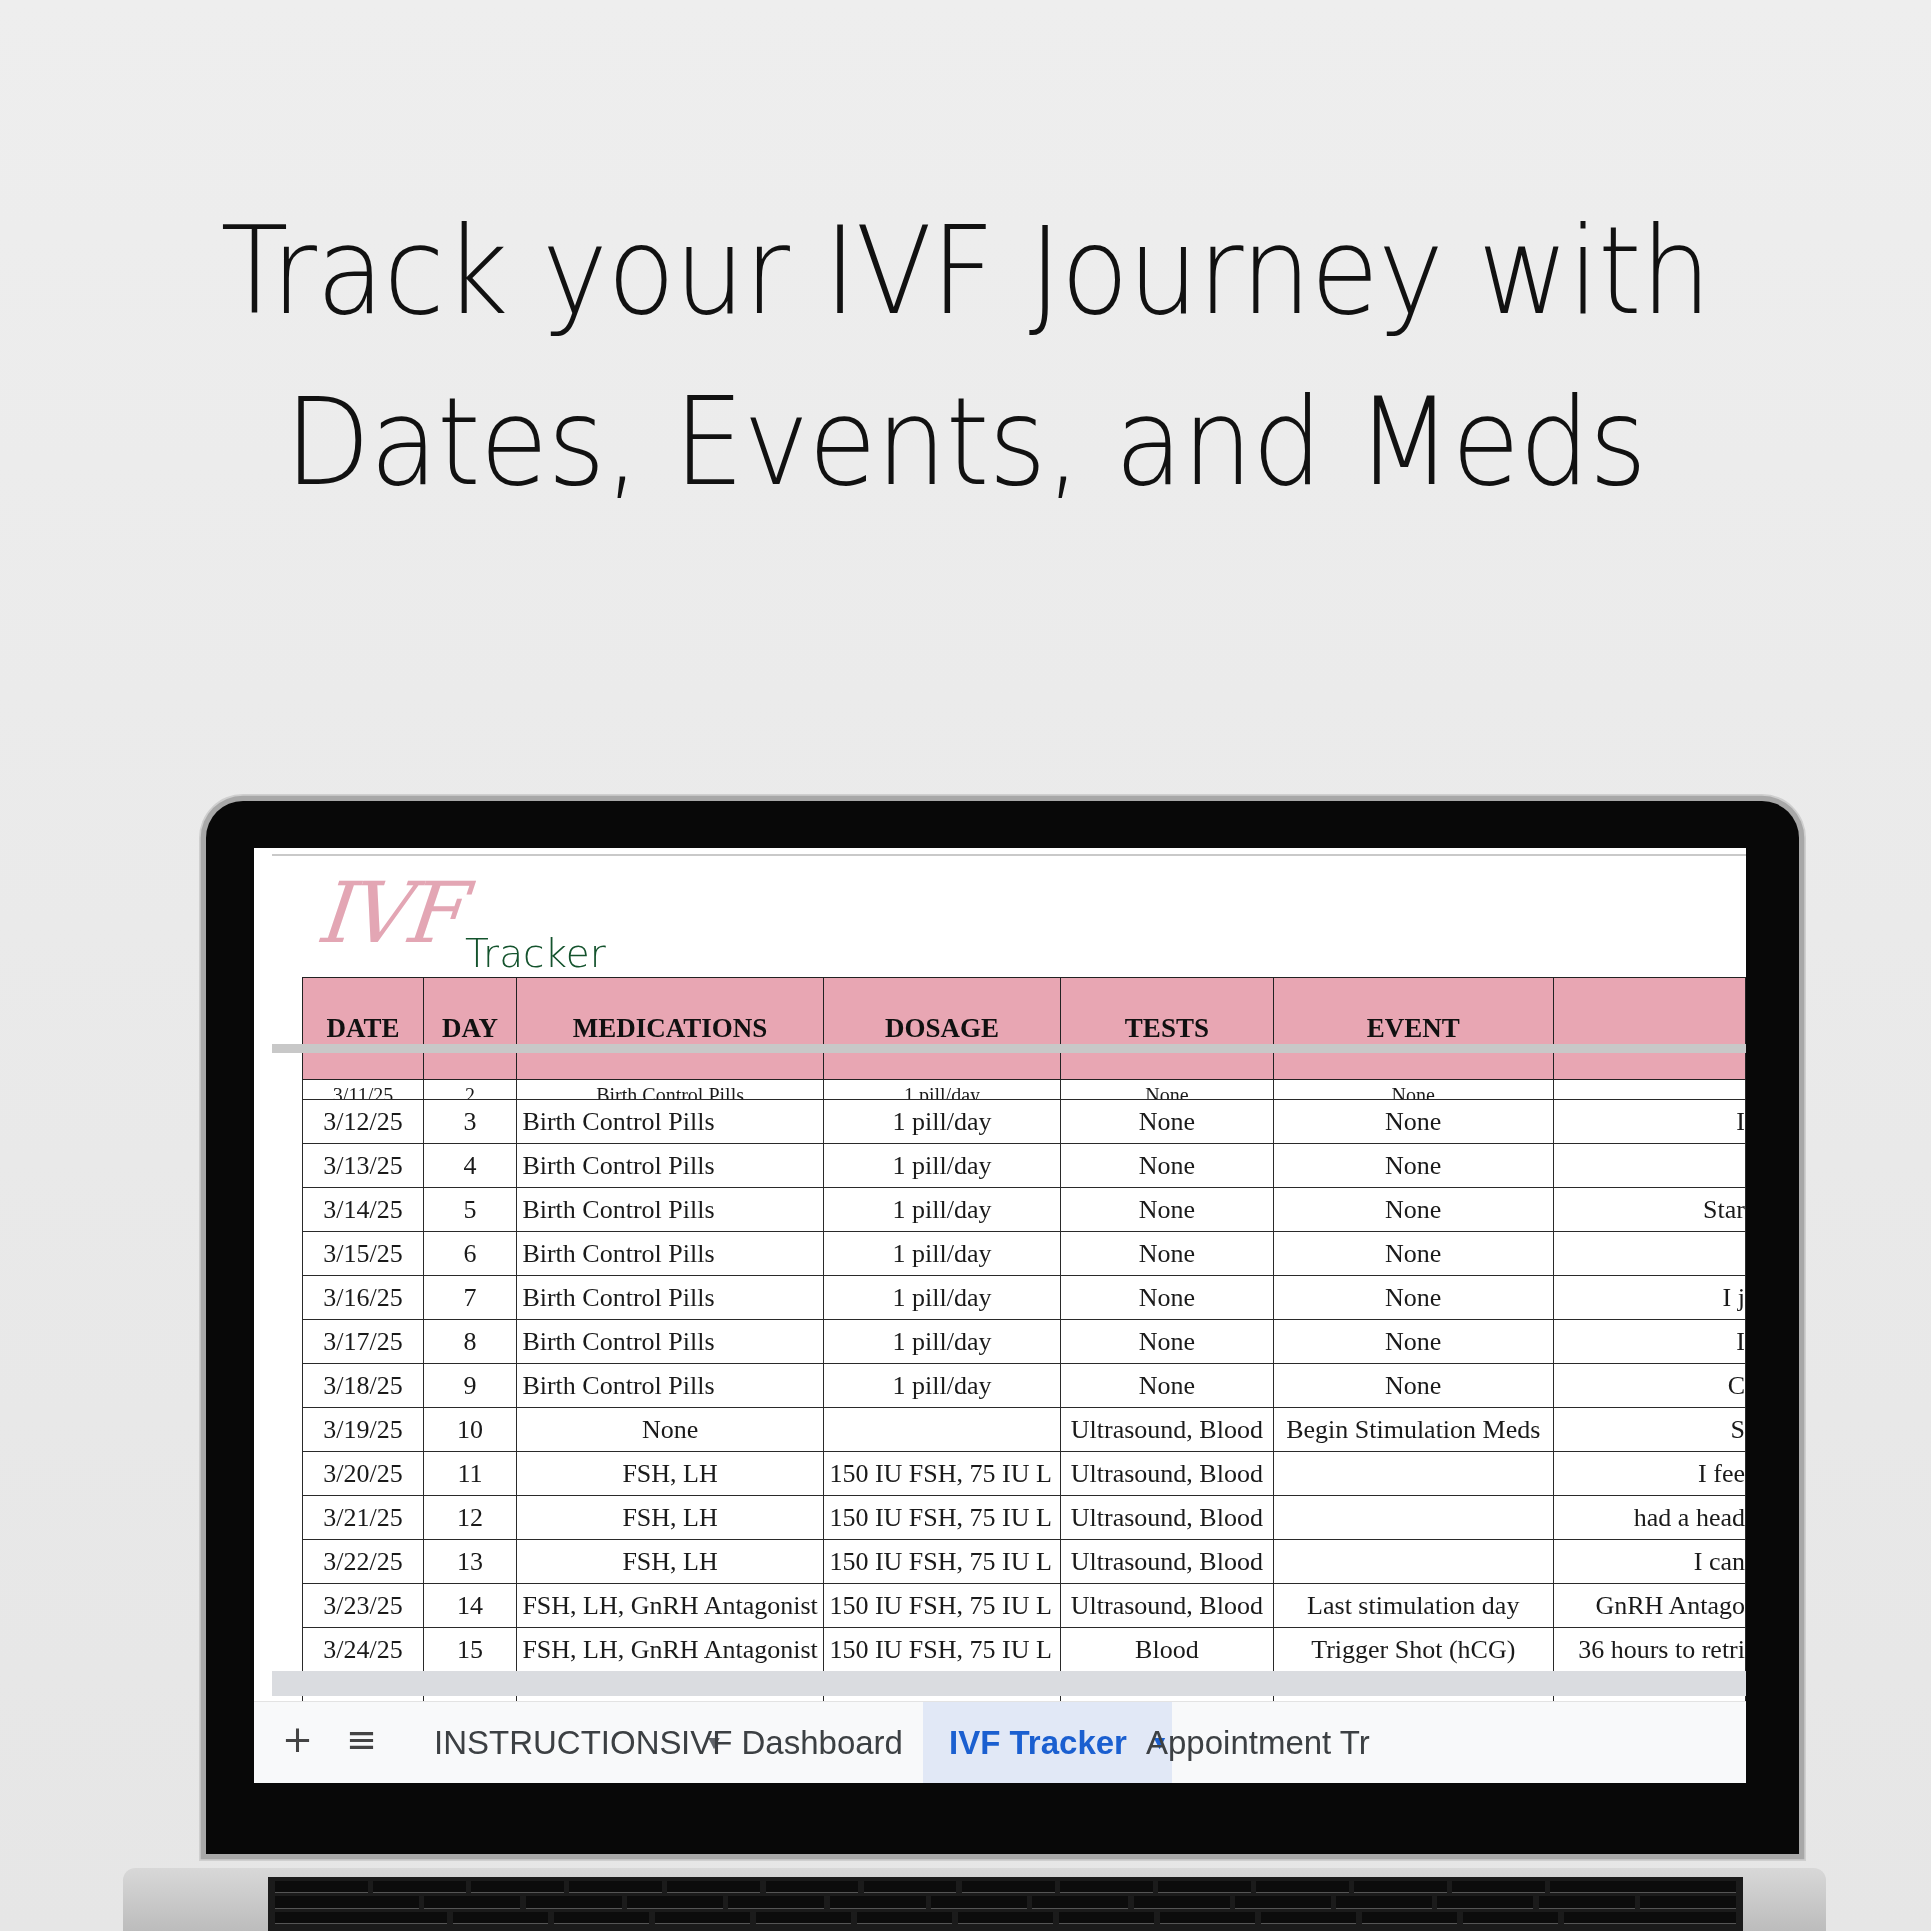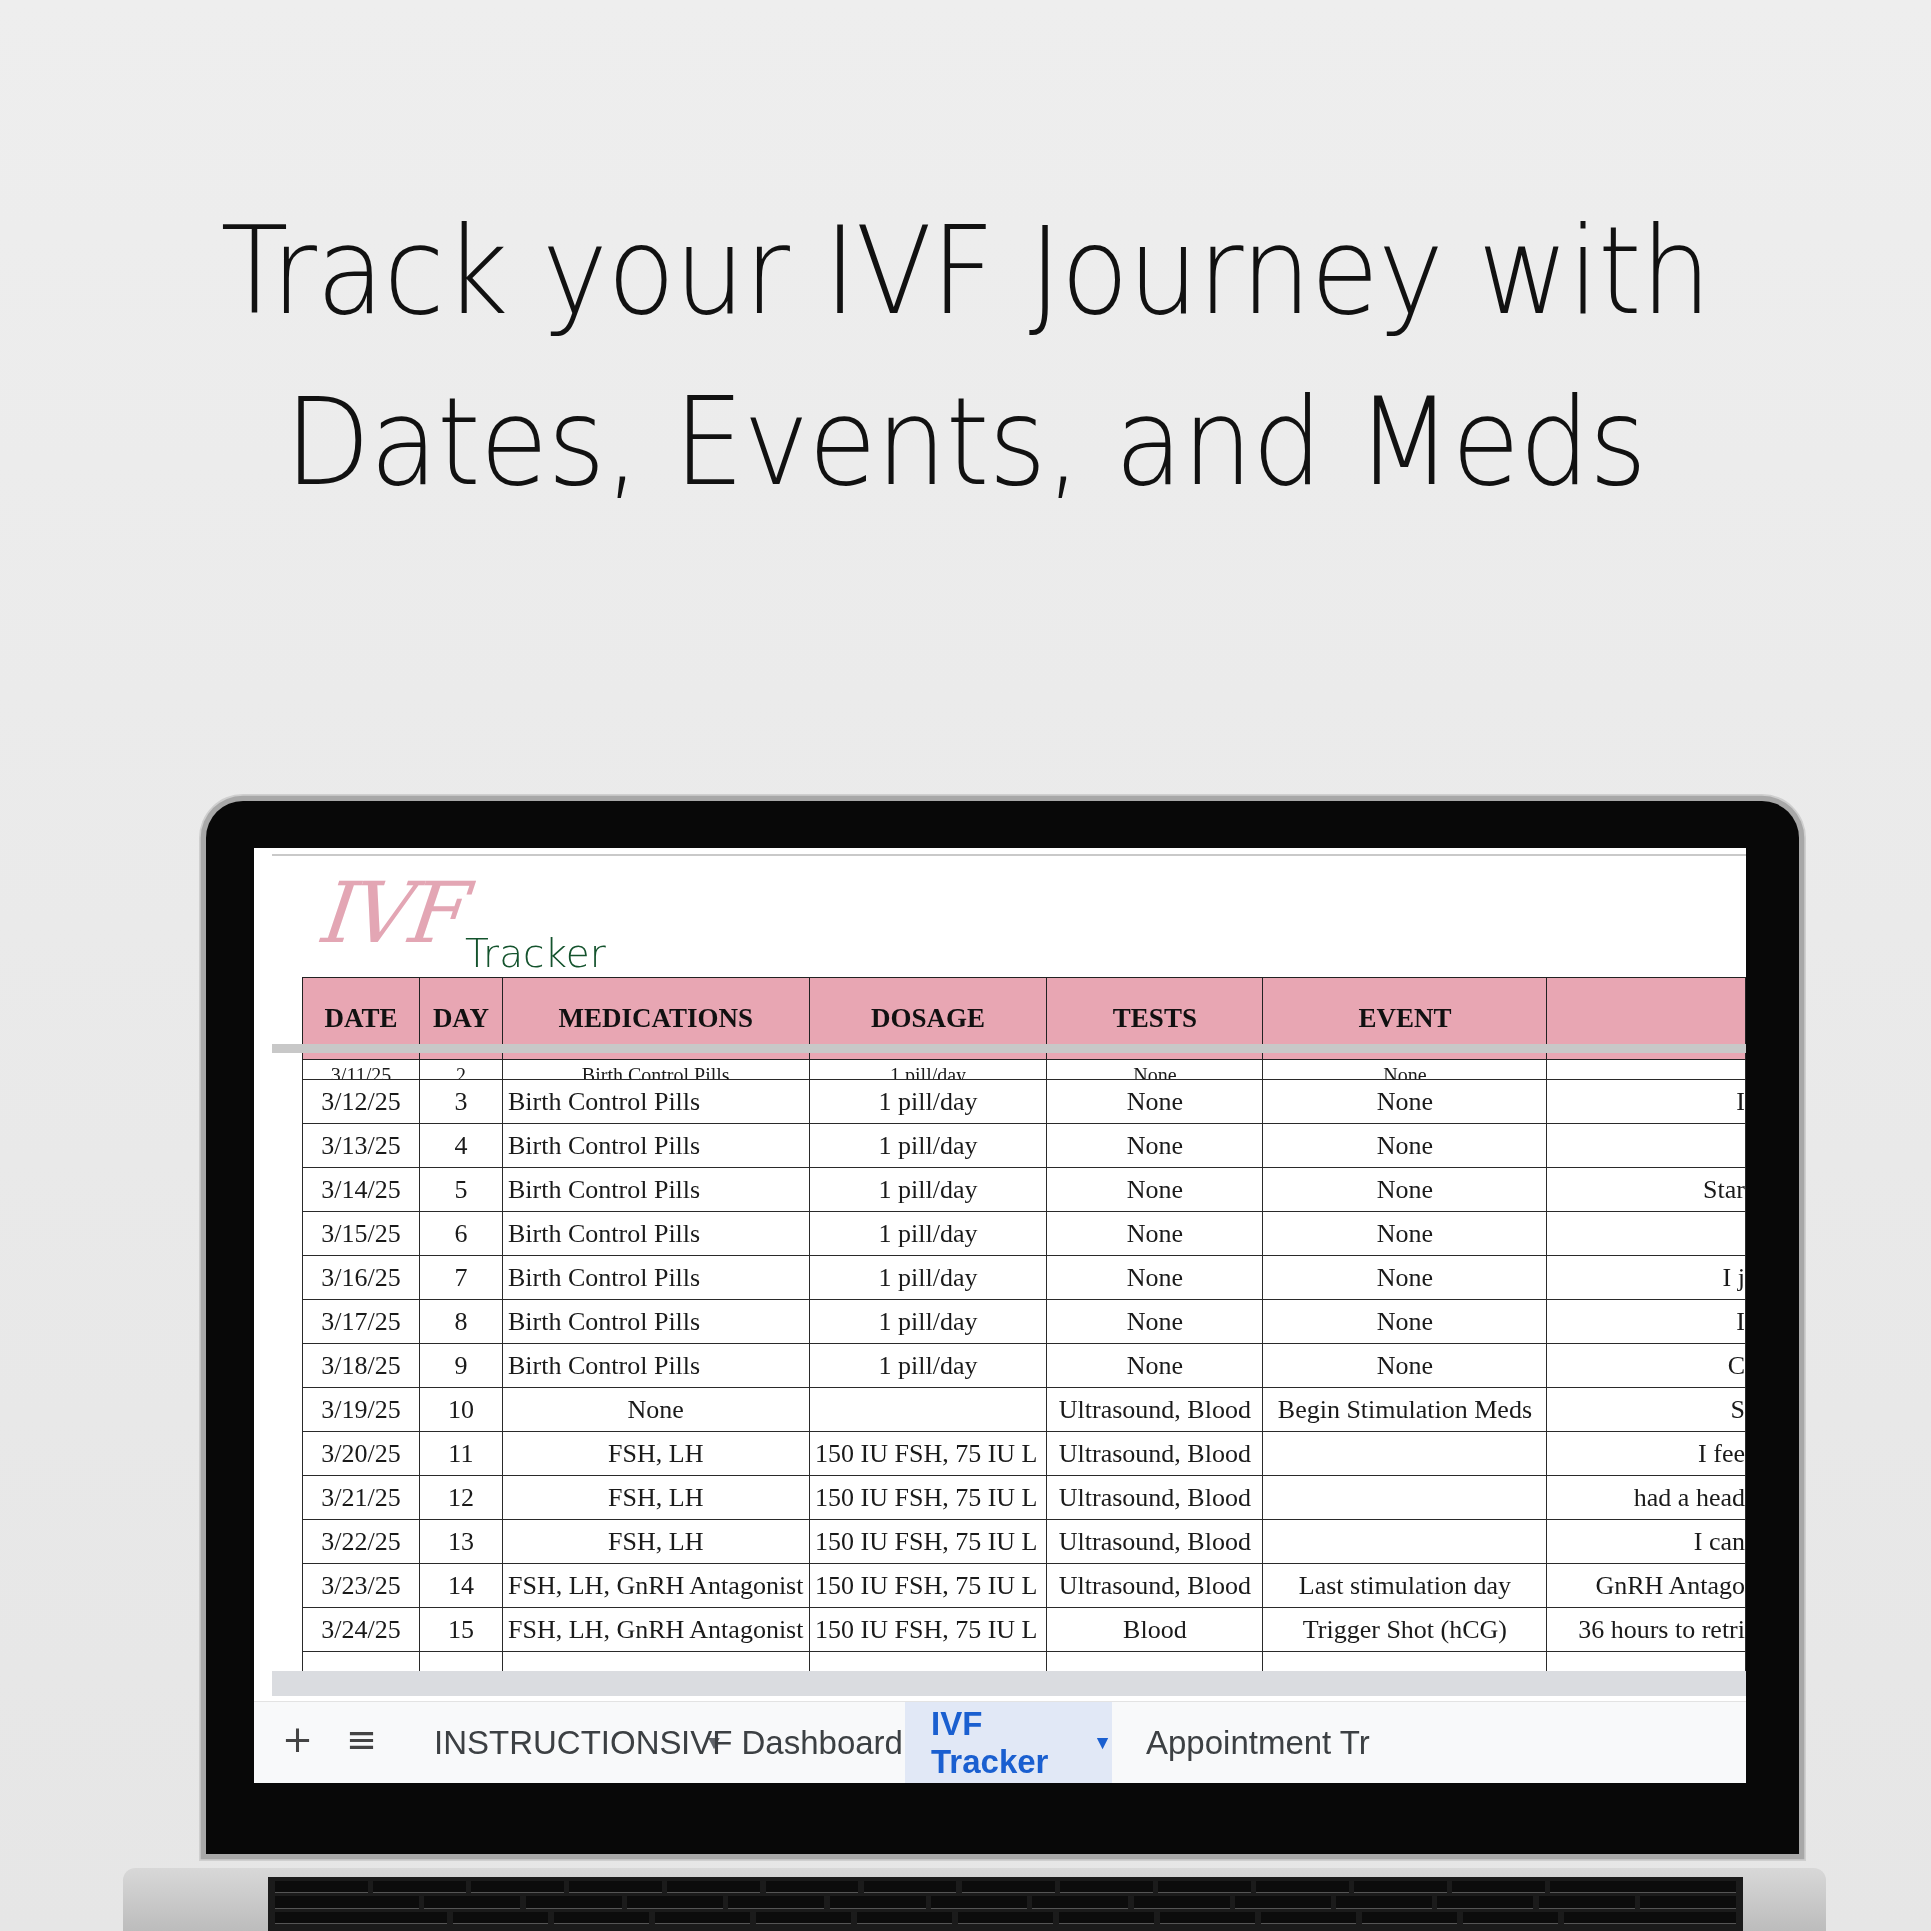--- a/index.html
+++ b/index.html
@@ -14,21 +14,21 @@
   .kb-deck{position:absolute;left:123px;top:1868px;width:1703px;height:63px;background:linear-gradient(#d8d8d8,#bcbcbc);border-radius:12.3px 12.3px 0 0;}
   .kb{position:absolute;left:268px;top:1877px;width:1475px;height:54px;background:#1b1b1b;}
   .keyrow{position:absolute;left:0;right:0;height:12.3px;display:flex;gap:5.3px;padding:0 7px;}
   .key{flex:1;background:#0c0c0c;border-bottom:1.8px solid #555;color:#bbb;font-size:6.1px;text-align:center;}
 
   .topline{position:absolute;left:17.6px;top:6.1px;width:1475px;height:1.8px;background:#c9c9c9;}
   .logo-ivf{position:absolute;left:70px;top:16px;font-family:"DejaVu Serif",serif;font-style:italic;color:#e3a6b4;font-size:84px;letter-spacing:-3.5px;transform:skewX(-8deg);}
   .logo-tracker{position:absolute;left:211px;top:83px;font-family:"DejaVu Sans",sans-serif;font-weight:200;color:#14532d;font-size:39px;}
 
   .grid{position:absolute;left:48px;top:129px;border-collapse:collapse;font-family:"Liberation Serif","DejaVu Serif",serif;table-layout:fixed;}
-  .grid th{background:#e8a6b3;color:#111;font-weight:bold;font-size:27px;height:65px;border:1.8px solid #222;text-align:center;padding:8px;}
+  .grid th{background:#e8a6b3;color:#111;font-weight:bold;font-size:27px;height:65px;border:1.8px solid #222;text-align:center;padding:18px;}
   .grid td{font-size:26px;color:#1a1a1a;height:43px;border:1.8px solid #2a2a2a;padding:0 5.3px;white-space:nowrap;overflow:hidden;text-align:center;}
   .grid td.l{text-align:left;}
   .grid td.r{text-align:right;padding-right:0;}
   .grid tr.partial td{height:19.3px;line-height:8.8px;vertical-align:bottom;font-size:20px;overflow:hidden;}
   .freeze{position:absolute;left:17.6px;top:196px;width:1475px;height:8.8px;background:#c8c8c8;}
   .hscroll{position:absolute;left:17.6px;top:823px;width:1475px;height:24.6px;background:#dadce0;}
   .tabbar{position:absolute;left:0;top:853px;width:1492px;height:82px;background:#f8f9fa;border-top:1.8px solid #e3e3e3;}
   .tb-icon{position:absolute;top:16px;font-size:37px;color:#444;}
   .tab{position:absolute;top:0;height:81px;display:flex;align-items:center;font-family:"Liberation Sans",sans-serif;font-size:33px;color:#3c4043;}
   .tab .caret{font-size:19.3px;margin-left:23px;color:#5f6368;}
@@ -266,21 +266,21 @@
       <span class="tb-icon" style="left:28px">+</span>
       <span class="tb-icon" style="left:92px">≡</span>
       <div class="tab" style="left:166px;padding:0 14px">
         <span>INSTRUCTIONS</span>
         <span class="caret">▼</span>
       </div>
       <div class="tab" style="left:413px;padding:0 14px">
         <span>IVF Dashboard</span>
         <span class="caret">▼</span>
       </div>
-      <div class="tab active" style="left:651px;width:207px;padding:0 0 0 26px;box-sizing:border-box">
+      <div class="tab active" style="left:669px;width:249px;padding:0 0 0 26px;box-sizing:border-box">
         <span>IVF Tracker</span>
         <span class="caret">▼</span>
       </div>
       <div class="tab" style="left:878px;padding:0 14px">
         <span>Appointment Tr</span>
       </div>
     </div>
   </div>
 </div>
 

